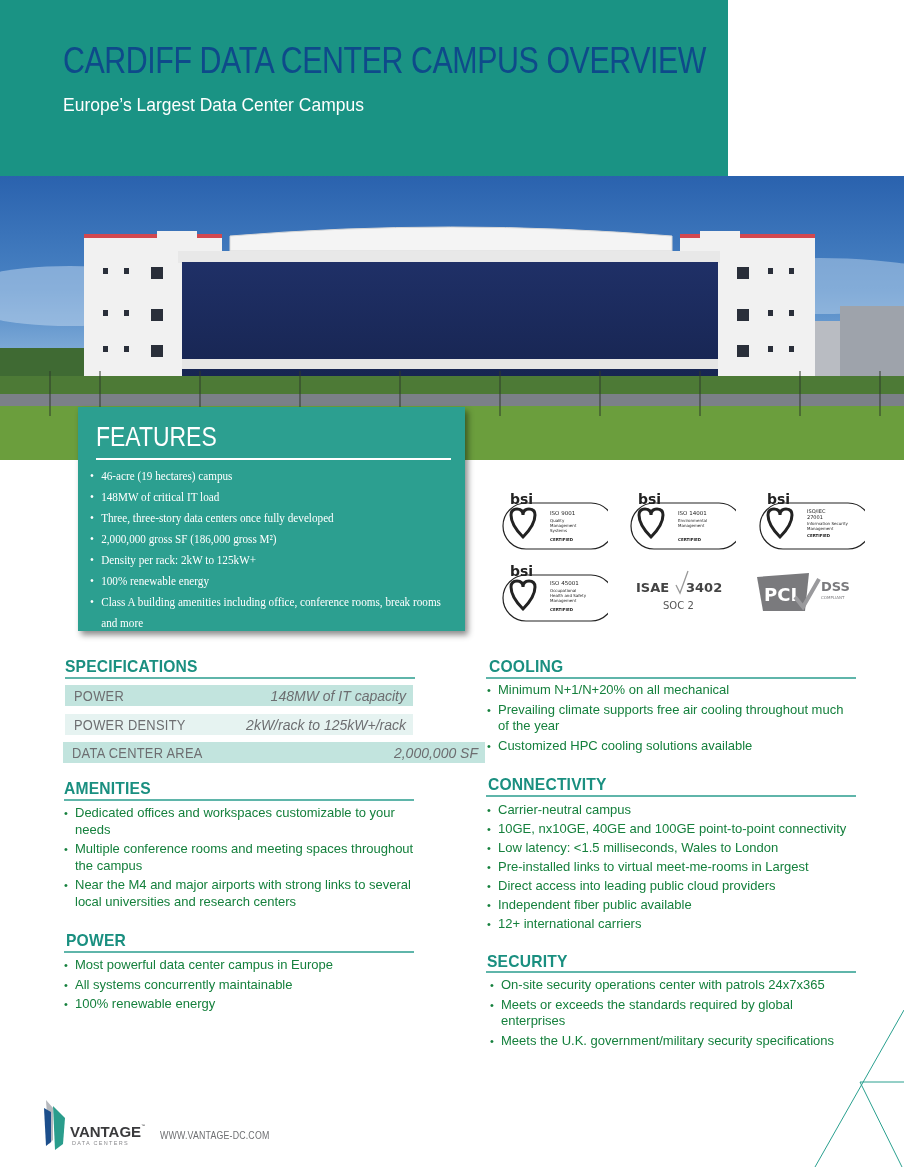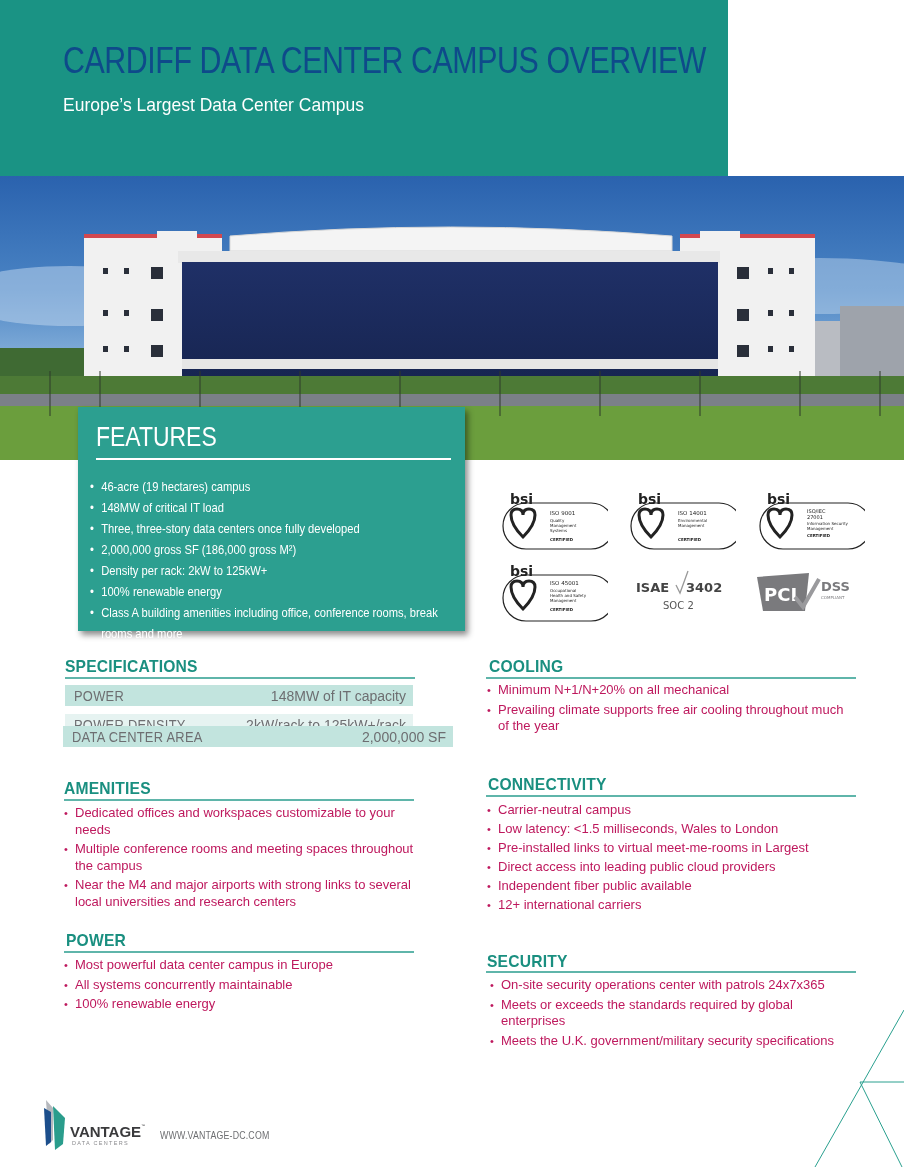--- a/index.html
+++ b/index.html
@@ -10,37 +10,37 @@
   .header .title { position: absolute; left: 63px; top: 40px; font-family: "Liberation Sans", sans-serif; font-size: 37px; letter-spacing: -0.5px; color: #0e4a8a; transform: scaleX(0.82); transform-origin: left center; white-space: nowrap; }
   .header .subtitle { position: absolute; left: 63px; top: 94px; font-size: 19px; color: #ffffff; transform: scaleX(0.92); transform-origin: left center; white-space: nowrap; }
 
   .photo { position: absolute; left: 0; top: 176px; width: 904px; height: 284px; overflow: hidden;
     background: linear-gradient(180deg, #2a62ae 0%, #4a84c4 40%, #8db5dd 68%, #aacbe6 78%, #5c8a3c 80%, #6fa040 100%); }
   .photo svg { position: absolute; left: 0; top: 0; }
 
   .features { position: absolute; left: 43px; top: 407px; width: 387px; height: 224px; background: #2c9f90; box-shadow: 3px 4px 6px rgba(0,0,0,0.45); margin-left: 35px; }
   .features .ftitle { position: absolute; left: 18px; top: 15px; font-size: 27px; color: #ffffff; transform: scaleX(0.85); transform-origin: left center; }
   .features .rule { position: absolute; left: 18px; top: 51px; width: 355px; height: 2px; background: #ffffff; }
-  .features ul { position: absolute; left: 12px; top: 69px; width: 370px; list-style: none; }
+  .features ul { position: absolute; left: 12px; top: 58px; width: 370px; list-style: none; font-family: Liberation Serif, serif; }
   .features li { position: relative; padding-left: 13px; font-size: 13px; line-height: 21px; color: #ffffff; transform: scaleX(0.86); transform-origin: left center; width: 430px; }
   .features li::before { content: "•"; position: absolute; left: 0; top: 0; }
 
   .certs { position: absolute; left: 488px; top: 485px; width: 400px; height: 145px; }
   .cert { position: absolute; }
 
   .section-title { position: absolute; font-size: 17px; font-weight: bold; color: #1a8f80; letter-spacing: 0.2px; transform: scaleX(0.92); transform-origin: left center; white-space: nowrap; }
   .section-rule { position: absolute; height: 2px; background: #5fb5aa; }
 
   .spec-row { position: absolute; left: 65px; width: 348px; height: 21px; font-size: 14px; color: #6d6e71; }
   .spec-row .k { position: absolute; left: 9px; top: 3px; transform: scaleX(0.92); transform-origin: left center; letter-spacing: 0.3px; white-space: nowrap; }
-  .spec-row .v { position: absolute; right: 7px; top: 3px; white-space: nowrap; }
+  .spec-row .v { position: absolute; right: 7px; top: 3px; white-space: nowrap; font-style: italic; }
   .spec-dark { background: #c2e4de; }
   .spec-light { background: #e6f3f1; }
 
-  .blist { position: absolute; list-style: none; font-size: 13px; line-height: 16.5px; color: #be185d; }
+  .blist { position: absolute; list-style: none; font-size: 13px; line-height: 16.5px; color: #15803d; }
   .blist li { position: relative; padding-left: 11px; margin-bottom: 3px; }
   .blist li::before { content: "•"; position: absolute; left: 0; top: 0; font-size: 11px; }
 
   .footer-logo { position: absolute; left: 43px; top: 1100px; width: 110px; height: 50px; }
   .footer-url { position: absolute; left: 160px; top: 1130px; font-size: 10px; color: #6d6e71; letter-spacing: 0.2px; transform: scaleX(0.88); transform-origin: left center; white-space: nowrap; }
   .deco { position: absolute; left: 780px; top: 990px; }
 </style>
 </head>
 <body>
 
@@ -197,21 +197,21 @@
 <div class="section-title" style="left:65px;top:657px">SPECIFICATIONS</div>
 <div class="section-rule" style="left:65px;top:677px;width:350px"></div>
 <div class="spec-row spec-dark" style="top:685px">
   <span class="k">POWER</span>
   <span class="v">148MW of IT capacity</span>
 </div>
 <div class="spec-row spec-light" style="top:714px">
   <span class="k">POWER DENSITY</span>
   <span class="v">2kW/rack to 125kW+/rack</span>
 </div>
-<div class="spec-row spec-dark" style="top:726px;left:63px;width:390px">
+<div class="spec-row spec-dark" style="top:742px;left:63px;width:422px">
   <span class="k">DATA CENTER AREA</span>
   <span class="v">2,000,000 SF</span>
 </div>
 
 <div class="section-title" style="left:64px;top:779px">AMENITIES</div>
 <div class="section-rule" style="left:64px;top:799px;width:350px"></div>
 <ul class="blist" style="left:64px;top:805px;width:355px">
   <li>Dedicated offices and workspaces customizable to your needs</li>
   <li>Multiple conference rooms and meeting spaces throughout the campus</li>
   <li>Near the M4 and major airports with strong links to several local universities and research centers</li>
@@ -223,26 +223,28 @@
   <li>Most powerful data center campus in Europe</li>
   <li>All systems concurrently maintainable</li>
   <li>100% renewable energy</li>
 </ul>
 
 <div class="section-title" style="left:489px;top:657px">COOLING</div>
 <div class="section-rule" style="left:486px;top:677px;width:370px"></div>
 <ul class="blist" style="left:487px;top:682px;width:370px">
   <li>Minimum N+1/N+20% on all mechanical</li>
   <li>Prevailing climate supports free air cooling throughout much of the year</li>
+  <li>Customized HPC cooling solutions available</li>
 </ul>
 
 <div class="section-title" style="left:488px;top:775px">CONNECTIVITY</div>
 <div class="section-rule" style="left:486px;top:795px;width:370px"></div>
 <ul class="blist" style="left:487px;top:802px;width:380px;line-height:16px">
   <li>Carrier-neutral campus</li>
+  <li>10GE, nx10GE, 40GE and 100GE point-to-point connectivity</li>
   <li>Low latency: &lt;1.5 milliseconds, Wales to London</li>
   <li>Pre-installed links to virtual meet-me-rooms in Largest</li>
   <li>Direct access into leading public cloud providers</li>
   <li>Independent fiber public available</li>
   <li>12+ international carriers</li>
 </ul>
 
 <div class="section-title" style="left:487px;top:952px">SECURITY</div>
 <div class="section-rule" style="left:486px;top:971px;width:370px"></div>
 <ul class="blist" style="left:490px;top:977px;width:370px">

